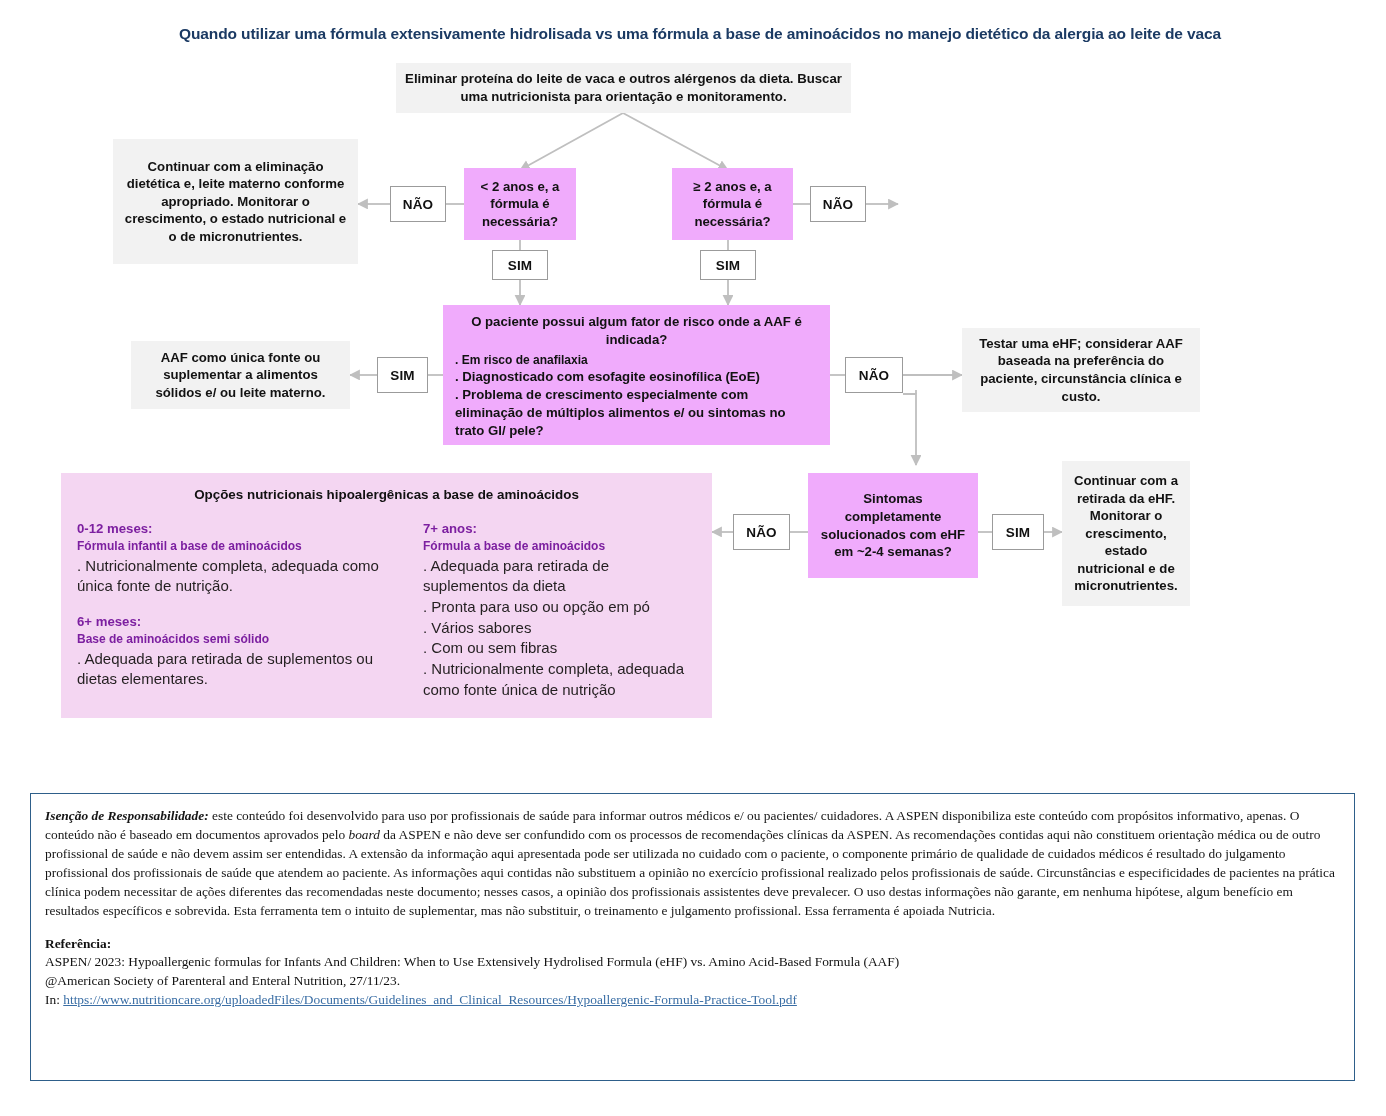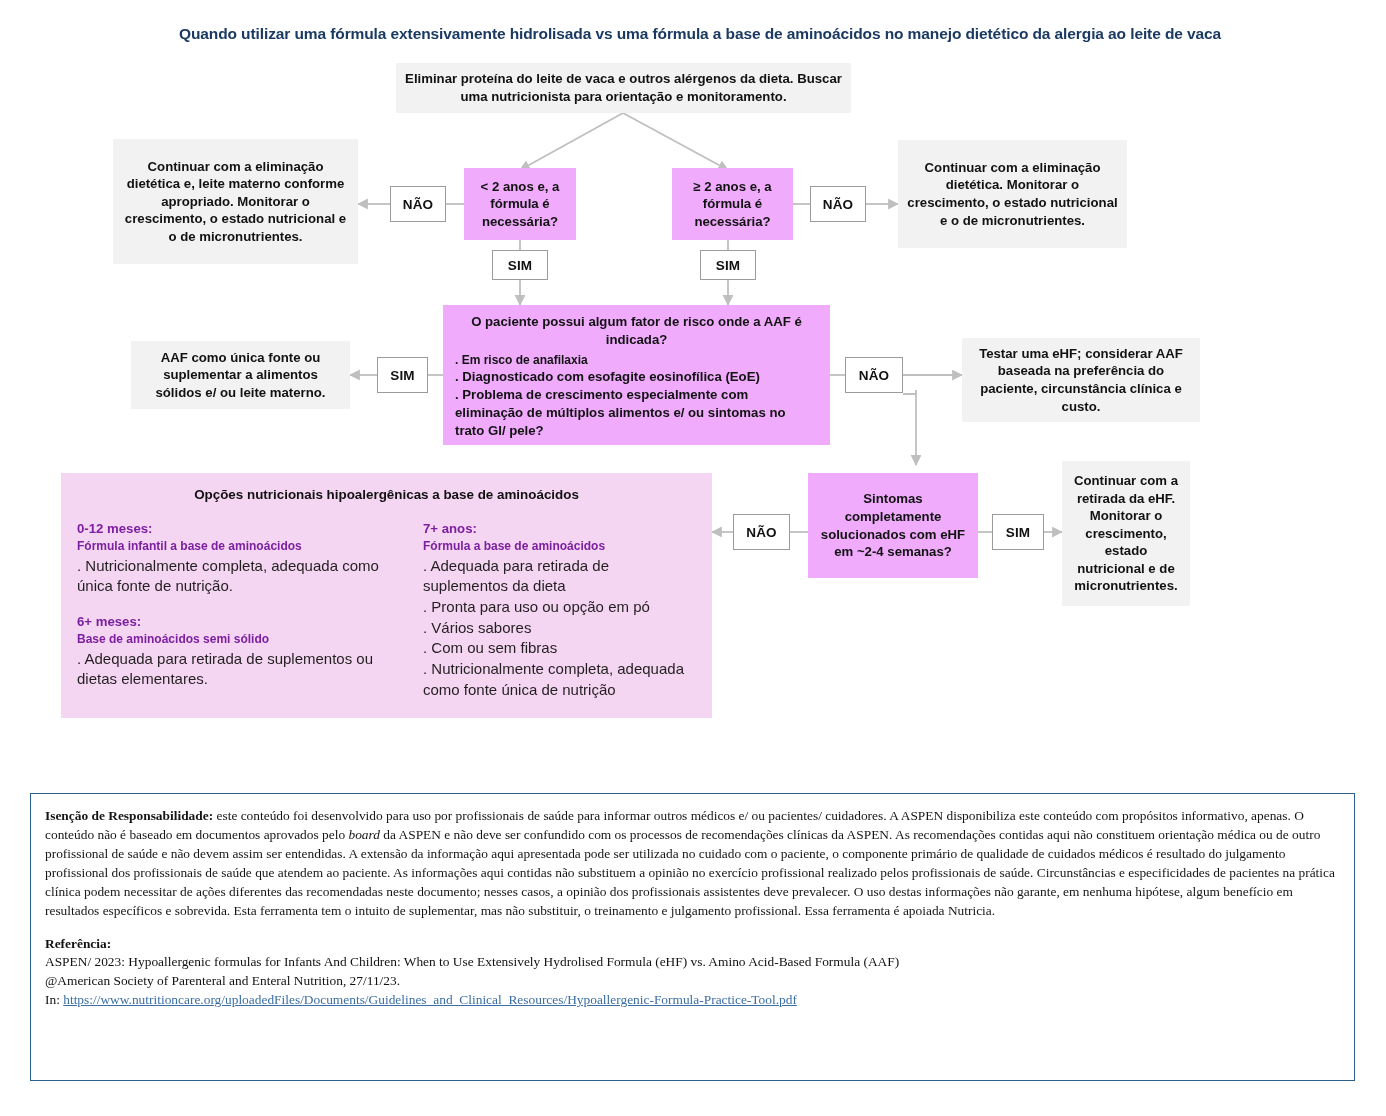--- a/index.html
+++ b/index.html
@@ -107,21 +107,21 @@
     padding: 12px 14px 10px 14px;
     font-family: "Liberation Serif", serif;
   }
   .disclaimer p {
     margin: 0;
     font-size: 13.4px;
     line-height: 1.42;
     color: #151515;
     text-align: left;
   }
-  .d-bold { font-weight: bold; }
+  .d-bold { font-weight: bold; font-style: italic; }
   .d-ital { font-style: italic; }
   .ref-head { font-weight: bold; font-size: 13.4px; margin-top: 16px; }
   .ref-line { font-size: 13.4px; line-height: 1.42; }
   .link { color: #3a6ea5; text-decoration: underline; }
 </style>
 </head>
 <body>
 
 <div id="flow">
 
@@ -192,23 +192,20 @@
   </div>
 
   <div class="label-box" style="left:700px; top:250px; width:56px; height:30px;">
     <span>SIM</span>
   </div>
 
   <div class="label-box" style="left:810px; top:186px; width:56px; height:36px;">
     <span>NÃO</span>
   </div>
 
-  <div class="box gray node" style="left:898px; top:140px; width:229px; height:108px;">
-    <span>Continuar com a eliminação dietética. Monitorar o crescimento, o estado nutricional e o de micronutrientes.</span>
-  </div>
 
   <div class="node blue" style="left:443px; top:305px; width:387px; height:140px; padding:8px 12px;">
     <div style="font-size:13.2px; font-weight:bold; line-height:1.33; text-align:center;">O paciente possui  algum fator de risco  onde a AAF é indicada?</div>
     <div style="margin-top:4px;">
       <div style="font-size:12px; font-weight:bold; line-height:1.36; text-align:left;">. Em risco de anafilaxia</div>
       <div style="font-size:13.2px; font-weight:bold; line-height:1.36; text-align:left;">. Diagnosticado com esofagite eosinofílica (EoE)</div>
       <div style="font-size:13.2px; font-weight:bold; line-height:1.36; text-align:left;">. Problema de crescimento especialmente com eliminação de múltiplos alimentos e/ ou sintomas no trato GI/ pele?</div>
     </div>
   </div>
 
@@ -217,21 +214,21 @@
   </div>
 
   <div class="box gray node" style="left:131px; top:341px; width:219px; height:68px;">
     <span>AAF como única fonte  ou suplementar a alimentos sólidos e/ ou leite materno.</span>
   </div>
 
   <div class="label-box" style="left:845px; top:357px; width:58px; height:36px;">
     <span>NÃO</span>
   </div>
 
-  <div class="box gray node" style="left:962px; top:338px; width:238px; height:84px;align-items:center;">
+  <div class="box gray node" style="left:962px; top:328px; width:238px; height:84px;align-items:center;">
     <span>Testar uma  eHF; considerar AAF baseada na preferência do paciente, circunstância clínica e custo.</span>
   </div>
 
   <div class="box blue node" style="left:808px; top:473px; width:170px; height:105px;">
     <span>Sintomas completamente solucionados com eHF em ~2-4 semanas?</span>
   </div>
 
   <div class="label-box" style="left:992px; top:514px; width:52px; height:36px;">
     <span>SIM</span>
   </div>

